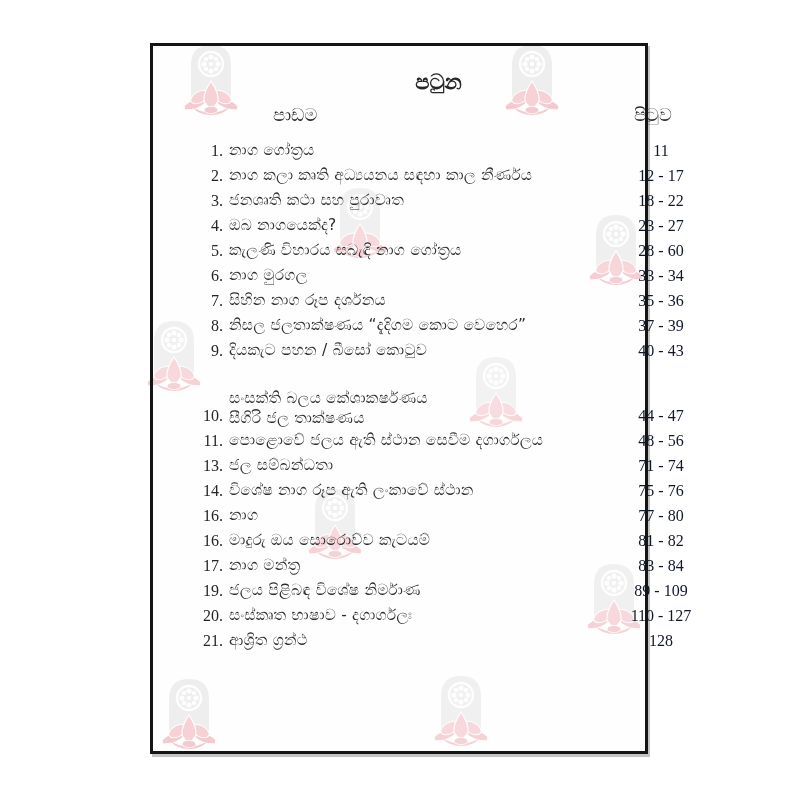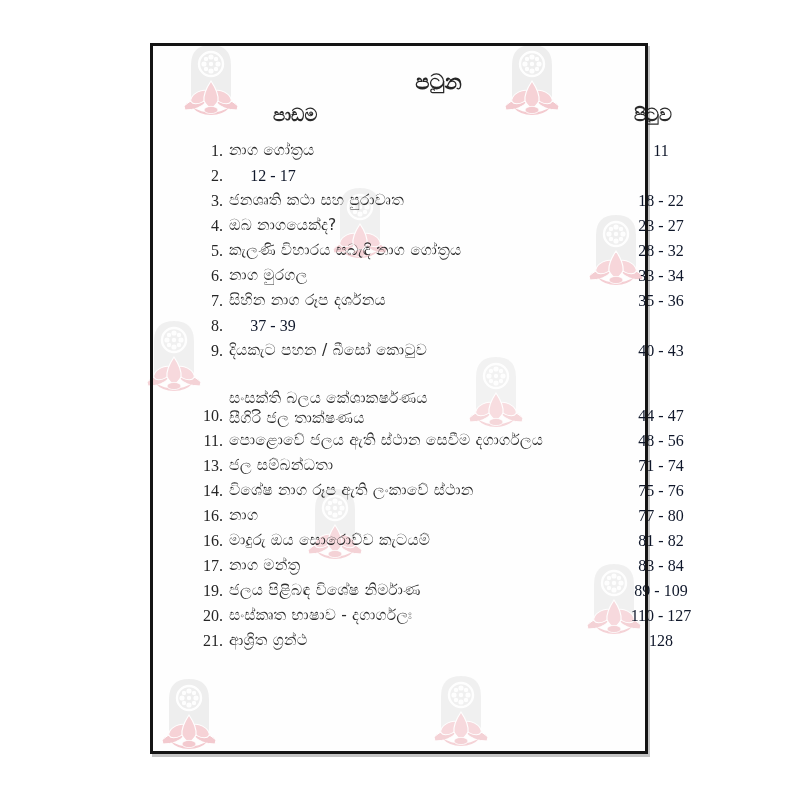--- a/index.html
+++ b/index.html
@@ -21,21 +21,21 @@
   .content{
     position:absolute;left:153px;top:46px;width:571px;height:705px;z-index:2;
     color:#2d2d2d;
   }
   .toc-title{
     text-align:center;font-size:21px;font-weight:bold;margin-top:24px;
     color:#262626;
   }
   .col-headers{
     display:flex;justify-content:space-between;align-items:baseline;
-    margin-top:10px;padding:0 52px 0 120px;font-weight:bold;font-size:18px;color:#2b2b2b;
+    margin-top:10px;padding:0 52px 0 120px;font-weight:normal;font-size:18px;color:#2b2b2b;
   }
   .toc{margin-top:12px;padding:0 19px 0 47px;}
   .toc-row{display:flex;align-items:flex-end;min-height:25px;line-height:25px;font-size:15.5px;}
   .toc-row .num{
     flex:none;width:23px;text-align:right;margin-right:6px;align-self:flex-start;
     font-family:"Liberation Serif","DejaVu Serif",serif;font-size:16px;color:#262626;
   }
   .toc-row .ttl{flex:1;padding-right:6px;white-space:nowrap;overflow:hidden;letter-spacing:.2px;}
   .toc-row .pages{
     flex:none;width:88px;text-align:center;align-self:flex-end;
@@ -292,49 +292,51 @@
       <span>පිටුව</span>
     </div>
     <div class="toc" id="toc-list">
         <div class="toc-row">
     <span class="num">1.</span>
     <span class="ttl">නාග ගෝත්‍රය</span>
     <span class="pages">11</span>
   </div>
         <div class="toc-row">
     <span class="num">2.</span>
+    <span class="ttl">නාග කලා කෘති අධ්‍යයනය සඳහා කාල නීර්ණය</span>
     <span class="pages">12 - 17</span>
   </div>
         <div class="toc-row">
     <span class="num">3.</span>
     <span class="ttl">ජනශ්‍රුති කථා සහ පුරාවෘත</span>
     <span class="pages">18 - 22</span>
   </div>
         <div class="toc-row">
     <span class="num">4.</span>
     <span class="ttl">ඔබ නාගයෙක්ද?</span>
     <span class="pages">23 - 27</span>
   </div>
         <div class="toc-row">
     <span class="num">5.</span>
     <span class="ttl">කැලණි විහාරය සබැඳි නාග ගෝත්‍රය</span>
-    <span class="pages">28 - 32</span>
+    <span class="pages">28 - 60</span>
   </div>
         <div class="toc-row">
     <span class="num">6.</span>
     <span class="ttl">නාග මුරගල</span>
     <span class="pages">33 - 34</span>
   </div>
         <div class="toc-row">
     <span class="num">7.</span>
     <span class="ttl">සිහින නාග රූප දර්ශනය</span>
     <span class="pages">35 - 36</span>
   </div>
         <div class="toc-row">
     <span class="num">8.</span>
+    <span class="ttl">නිසල ජලතාක්ෂණය “දැදිගම කොට වෙහෙර”</span>
     <span class="pages">37 - 39</span>
   </div>
         <div class="toc-row">
     <span class="num">9.</span>
     <span class="ttl">දියකැට පහන / බීසෝ කොටුව</span>
     <span class="pages">40 - 43</span>
   </div>
         <div class="toc-row two-line">
     <span class="num">10.</span>
     <span class="ttl">

